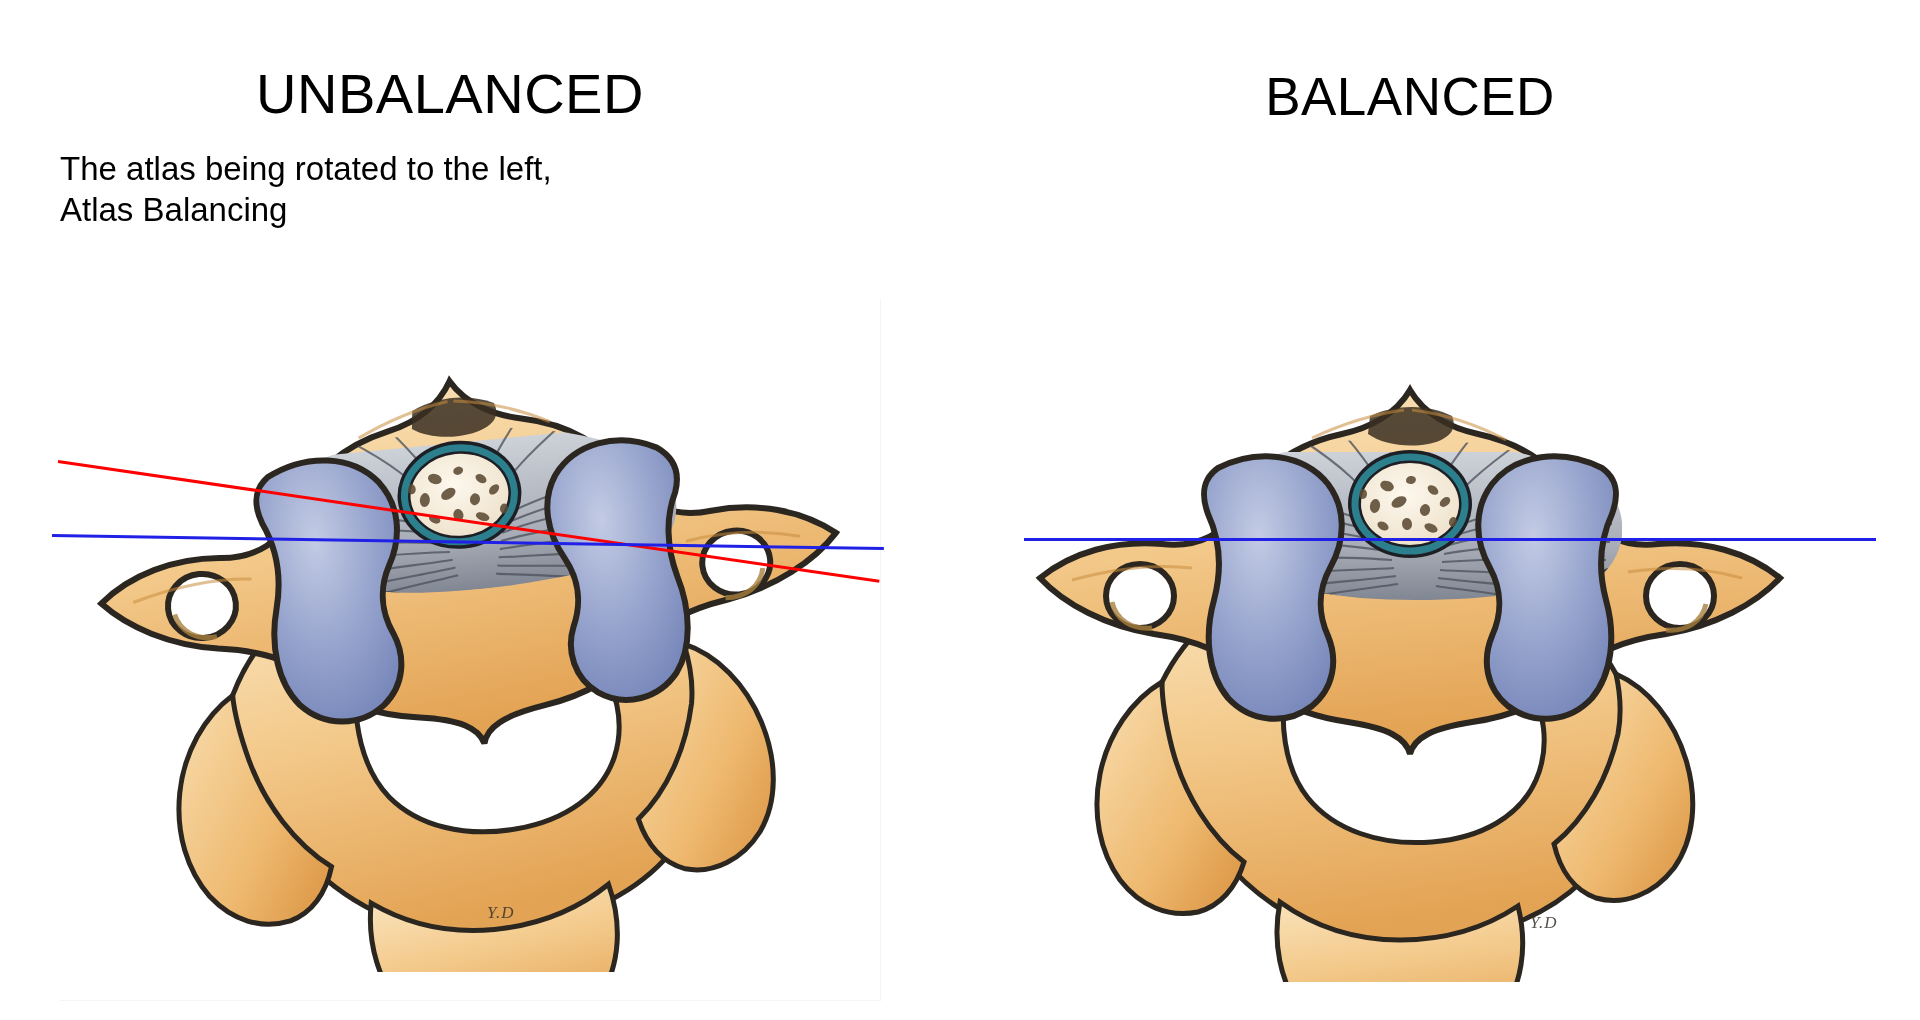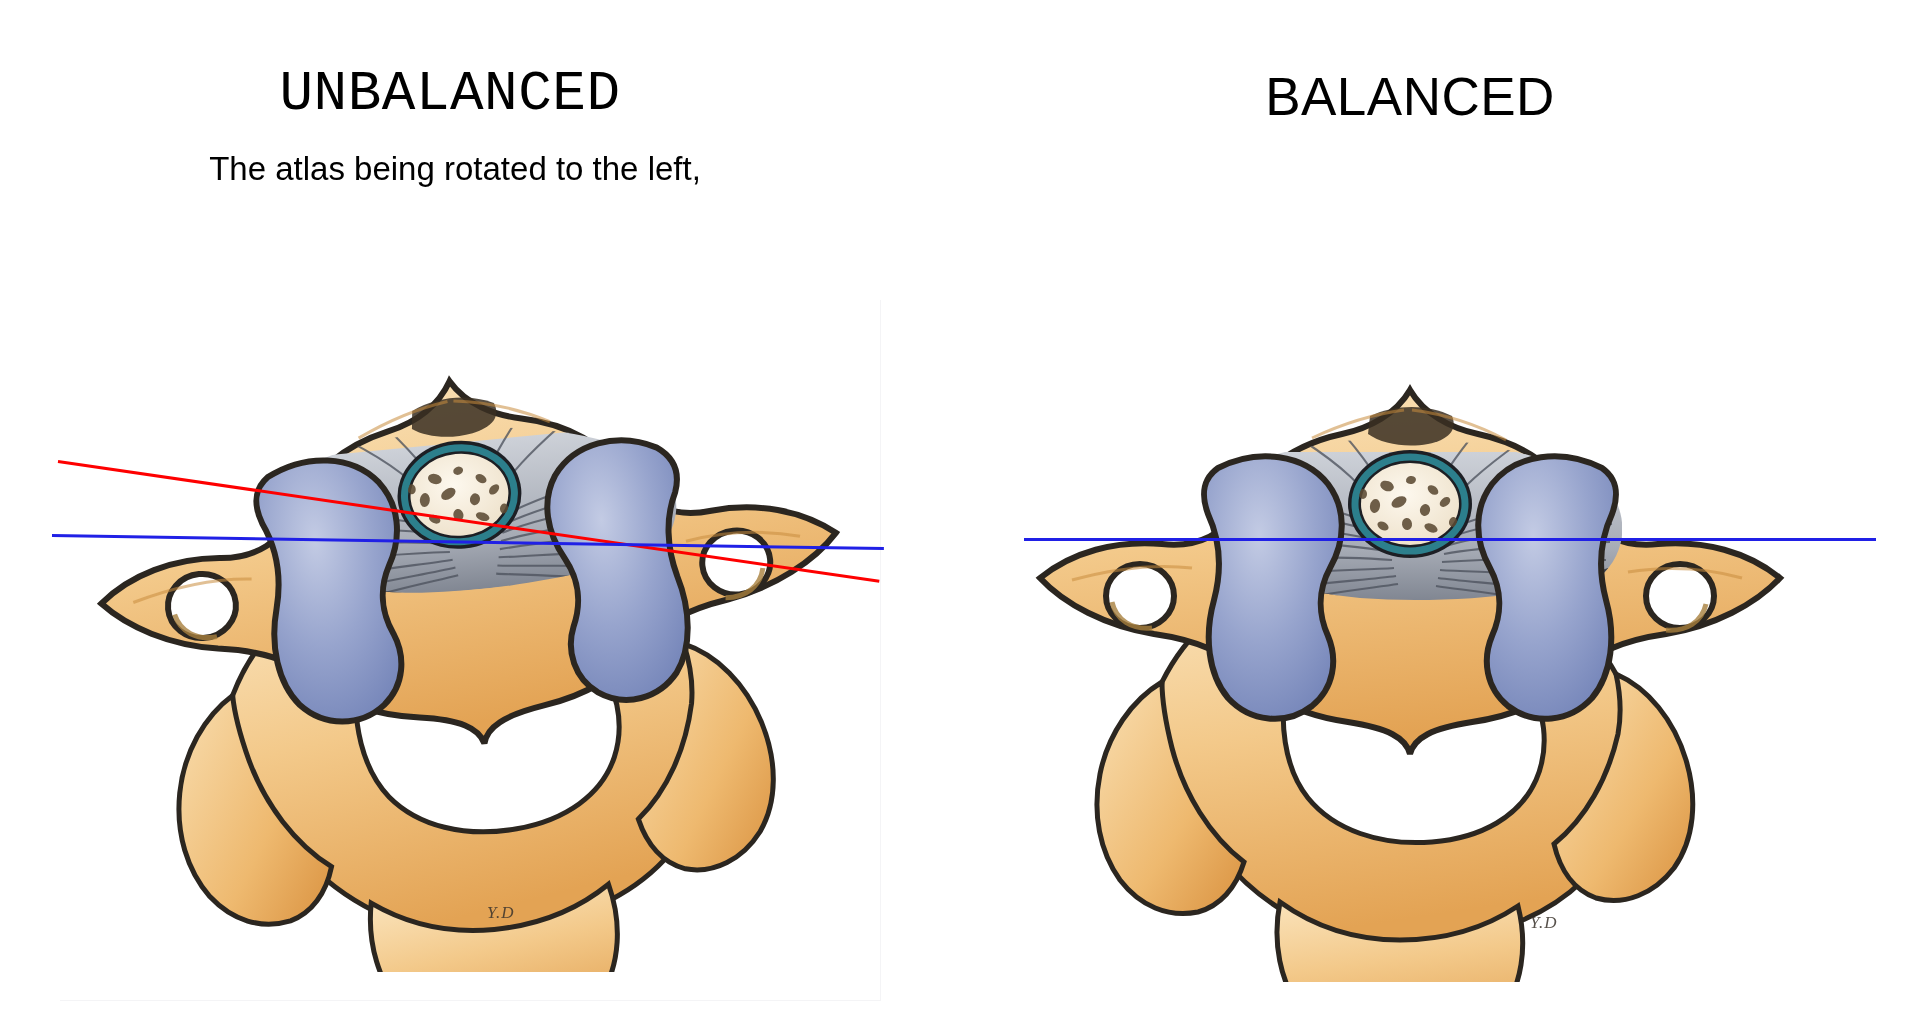--- a/index.html
+++ b/index.html
@@ -52,31 +52,30 @@
     width: 100%;
     text-align: center;
     font-weight: 400;
     letter-spacing: 0.5px;
     white-space: nowrap;
   }
   .heading-left {
     top: 62px;
     font-size: 56px;
     line-height: 64px;
-    font-family: Liberation Mono, monospace;
   }
   .heading-right {
     top: 66px;
     font-size: 53px;
     line-height: 62px;
   }
 
   .caption {
     position: absolute;
-    text-align: center;
+    text-align: left;
     font-size: 33px;
     line-height: 41px;
     font-weight: 400;
   }
   .caption-left {
     top: 148px;
     left: 60px;
     width: 790px;
   }
   .caption-right {
@@ -143,20 +142,21 @@
 <div class="stage">
 
   <div class="panel panel-left">
 
     <div class="panel-edge"></div>
 
     <div class="heading heading-left">UNBALANCED</div>
 
     <div class="caption caption-left">
       <span class="cap-line">The atlas being rotated to the left,</span>
+      <span class="cap-line">Atlas Balancing</span>
     </div>
 
     <div class="illus illus-left">
       <svg viewBox="0 0 800 600" xmlns="http://www.w3.org/2000/svg" aria-hidden="true">
         <defs>
           <linearGradient id="boneL" x1="0" y1="0" x2="0.2" y2="1">
             <stop offset="0%" stop-color="#fae3bb"></stop>
             <stop offset="45%" stop-color="#f3c98a"></stop>
             <stop offset="100%" stop-color="#e3a354"></stop>
           </linearGradient>

